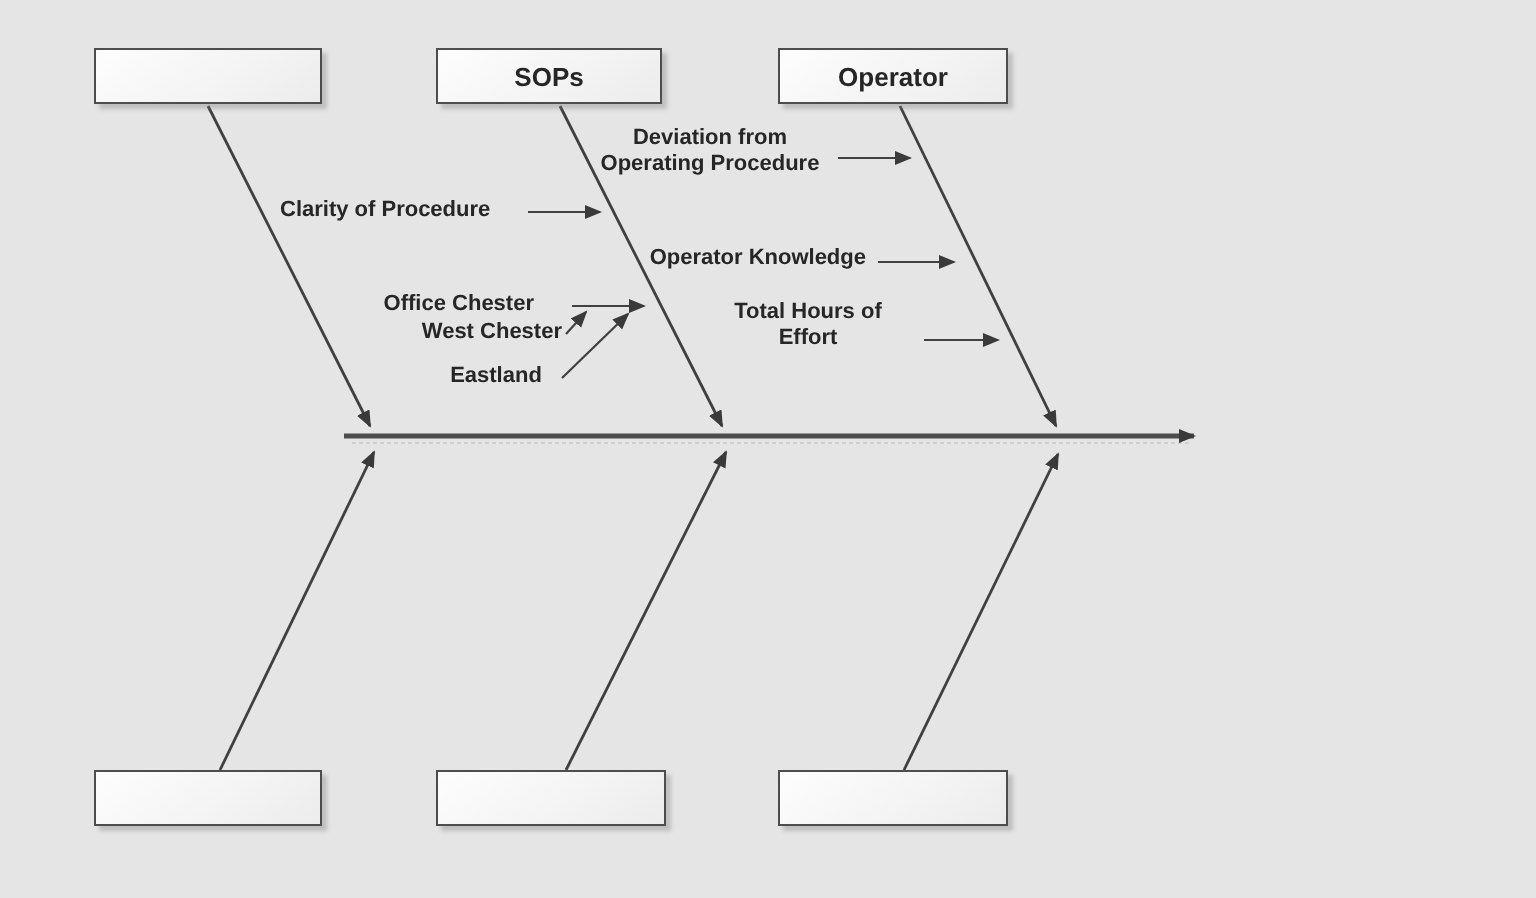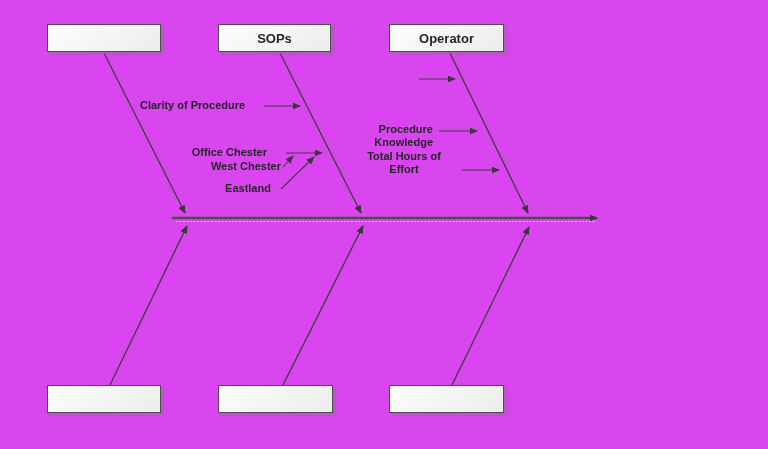--- a/index.html
+++ b/index.html
@@ -1,20 +1,20 @@
 <!DOCTYPE html>
 <html><head>
 <meta charset="utf-8">
 <style>
   html, body { margin: 0; padding: 0; background: #ffffff; }
   .canvas {
     position: relative;
     width: 768px;
     height: 449px;
-    background: #d946ef;
+    background: #e5e5e5;
     font-family: "Liberation Sans", sans-serif;
     overflow: hidden;
   }
   .layer { position: absolute; left: 0; top: 0; }
 
   .cat-box {
     position: absolute;
     height: 26px;
     border: 1.4px solid #4d4d4d;
     background: linear-gradient(145deg, #fdfdfd 0%, #f4f4f4 55%, #ececec 100%);
@@ -98,20 +98,22 @@
 
   <div id="box-t1" class="cat-box"></div>
   <div id="box-t2" class="cat-box">SOPs</div>
   <div id="box-t3" class="cat-box">Operator</div>
   <div id="box-b1" class="cat-box"></div>
   <div id="box-b2" class="cat-box"></div>
   <div id="box-b3" class="cat-box"></div>
 
 
   <div id="lbl-clarity" class="cause-label">Clarity of Procedure</div>
-  <div id="lbl-opknow" class="cause-label">Procedure Knowledge</div>
+  <div id="lbl-deviation" class="cause-label">Deviation from
+Operating Procedure</div>
+  <div id="lbl-opknow" class="cause-label">Operator Knowledge</div>
   <div id="lbl-office" class="cause-label">Office Chester</div>
   <div id="lbl-west" class="cause-label">West Chester</div>
   <div id="lbl-east" class="cause-label">Eastland</div>
   <div id="lbl-hours" class="cause-label">Total Hours of
 Effort</div>
 
 </div>
 
 </body></html>

